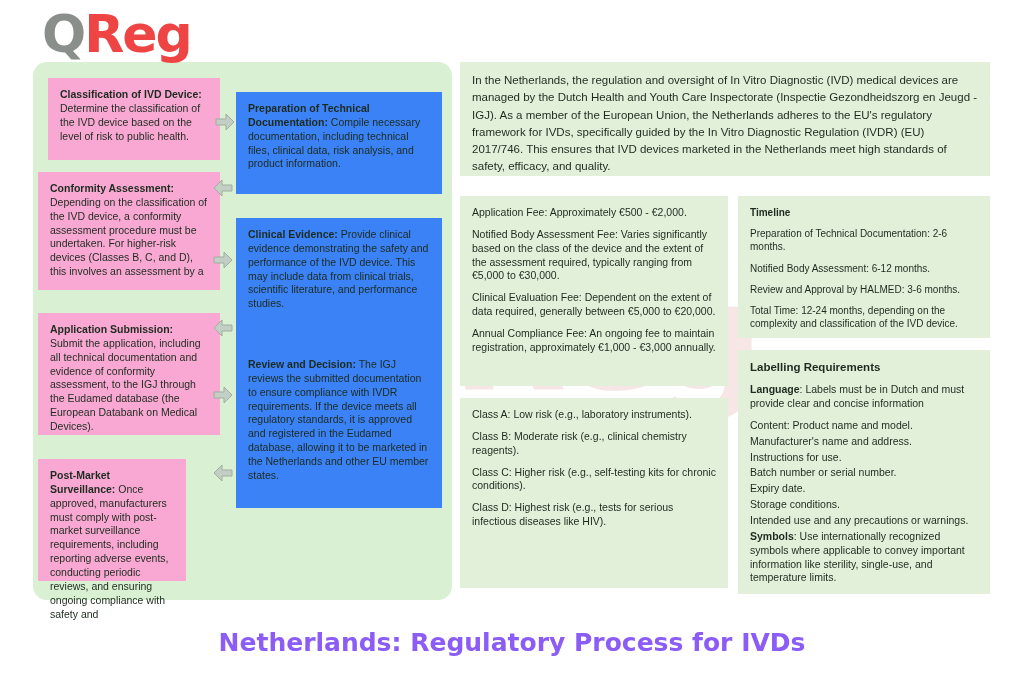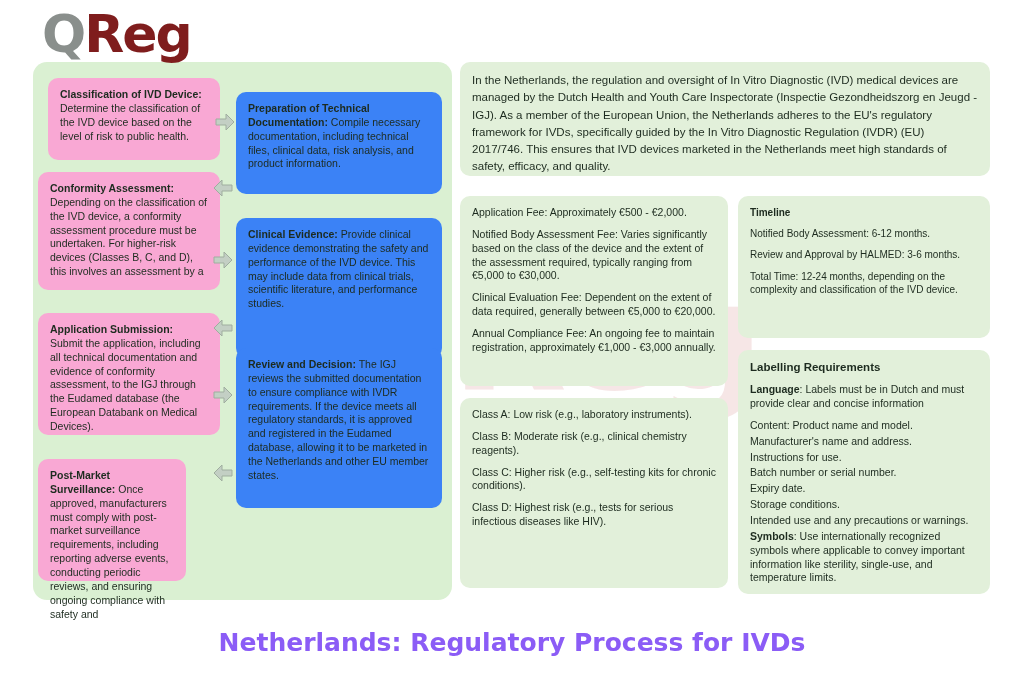--- a/index.html
+++ b/index.html
@@ -46,40 +46,40 @@
     position: absolute;
     left: 42px;
     top: 4px;
     font-size: 52px;
     font-weight: bold;
     letter-spacing: -2px;
     z-index: 5;
     font-family: "DejaVu Sans", sans-serif;
   }
   .logo .q { color: #8a8f8c; }
-  .logo .reg { color: #7f1d1d; }
+  .logo .reg { color: #ef4444; }
 
   
   .panel {
     position: absolute;
     border-radius: 14px;
     box-sizing: border-box;
   }
   .panel-outer-left {
     left: 33px;
     top: 62px;
     width: 419px;
     height: 538px;
     background: #daf0d2;
     z-index: 1;
   }
 
   .card {
     position: absolute;
-    border-radius: 10px;
+    border-radius: 0;
     box-sizing: border-box;
     z-index: 2;
     padding: 10px 12px;
     line-height: 1.32;
     color: #1d2b1f;
   }
   .card.light {
     background: #f9a8d4;
   }
   .card.mid {
@@ -227,20 +227,21 @@
 
   <div class="card palest c-fees">
     <p>Application Fee: Approximately €500 - €2,000.</p>
     <p>Notified Body Assessment Fee: Varies significantly based on the class of the device and the extent of the assessment required, typically ranging from €5,000 to €30,000.</p>
     <p>Clinical Evaluation Fee: Dependent on the extent of data required, generally between €5,000 to €20,000.</p>
     <p>Annual Compliance Fee: An ongoing fee to maintain registration, approximately €1,000 - €3,000 annually.</p>
   </div>
 
   <div class="card palest c-time">
     <p style="font-weight:bold;">Timeline</p>
+    <p>Preparation of Technical Documentation: 2-6 months.</p>
     <p>Notified Body Assessment: 6-12 months.</p>
     <p>Review and Approval by HALMED: 3-6 months.</p>
     <p>Total Time: 12-24 months, depending on the complexity and classification of the IVD device.</p>
   </div>
 
   <div class="card palest c-classreq">
     <p>Class A: Low risk (e.g., laboratory instruments).</p>
     <p>Class B: Moderate risk (e.g., clinical chemistry reagents).</p>
     <p>Class C: Higher risk (e.g., self-testing kits for chronic conditions).</p>
     <p>Class D: Highest risk (e.g., tests for serious infectious diseases like HIV).</p>

